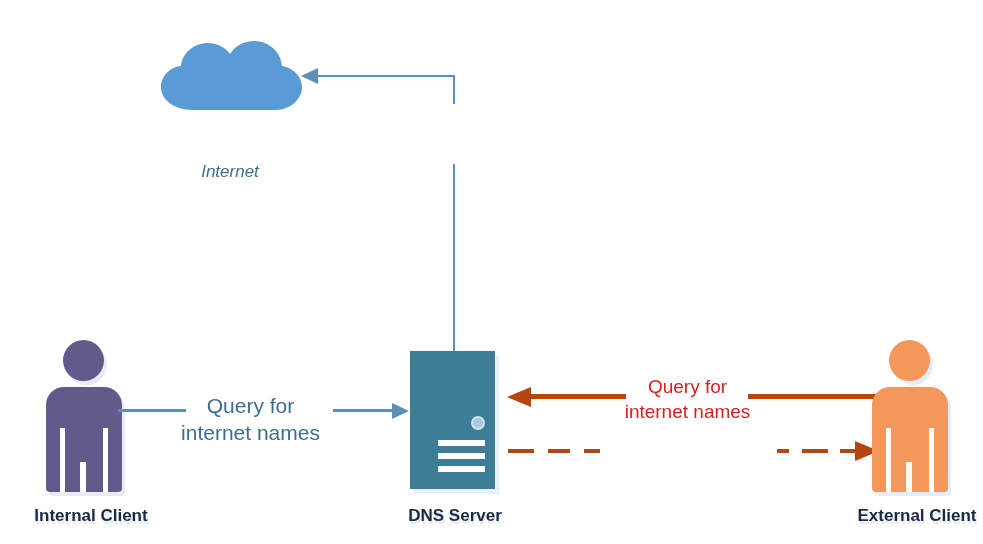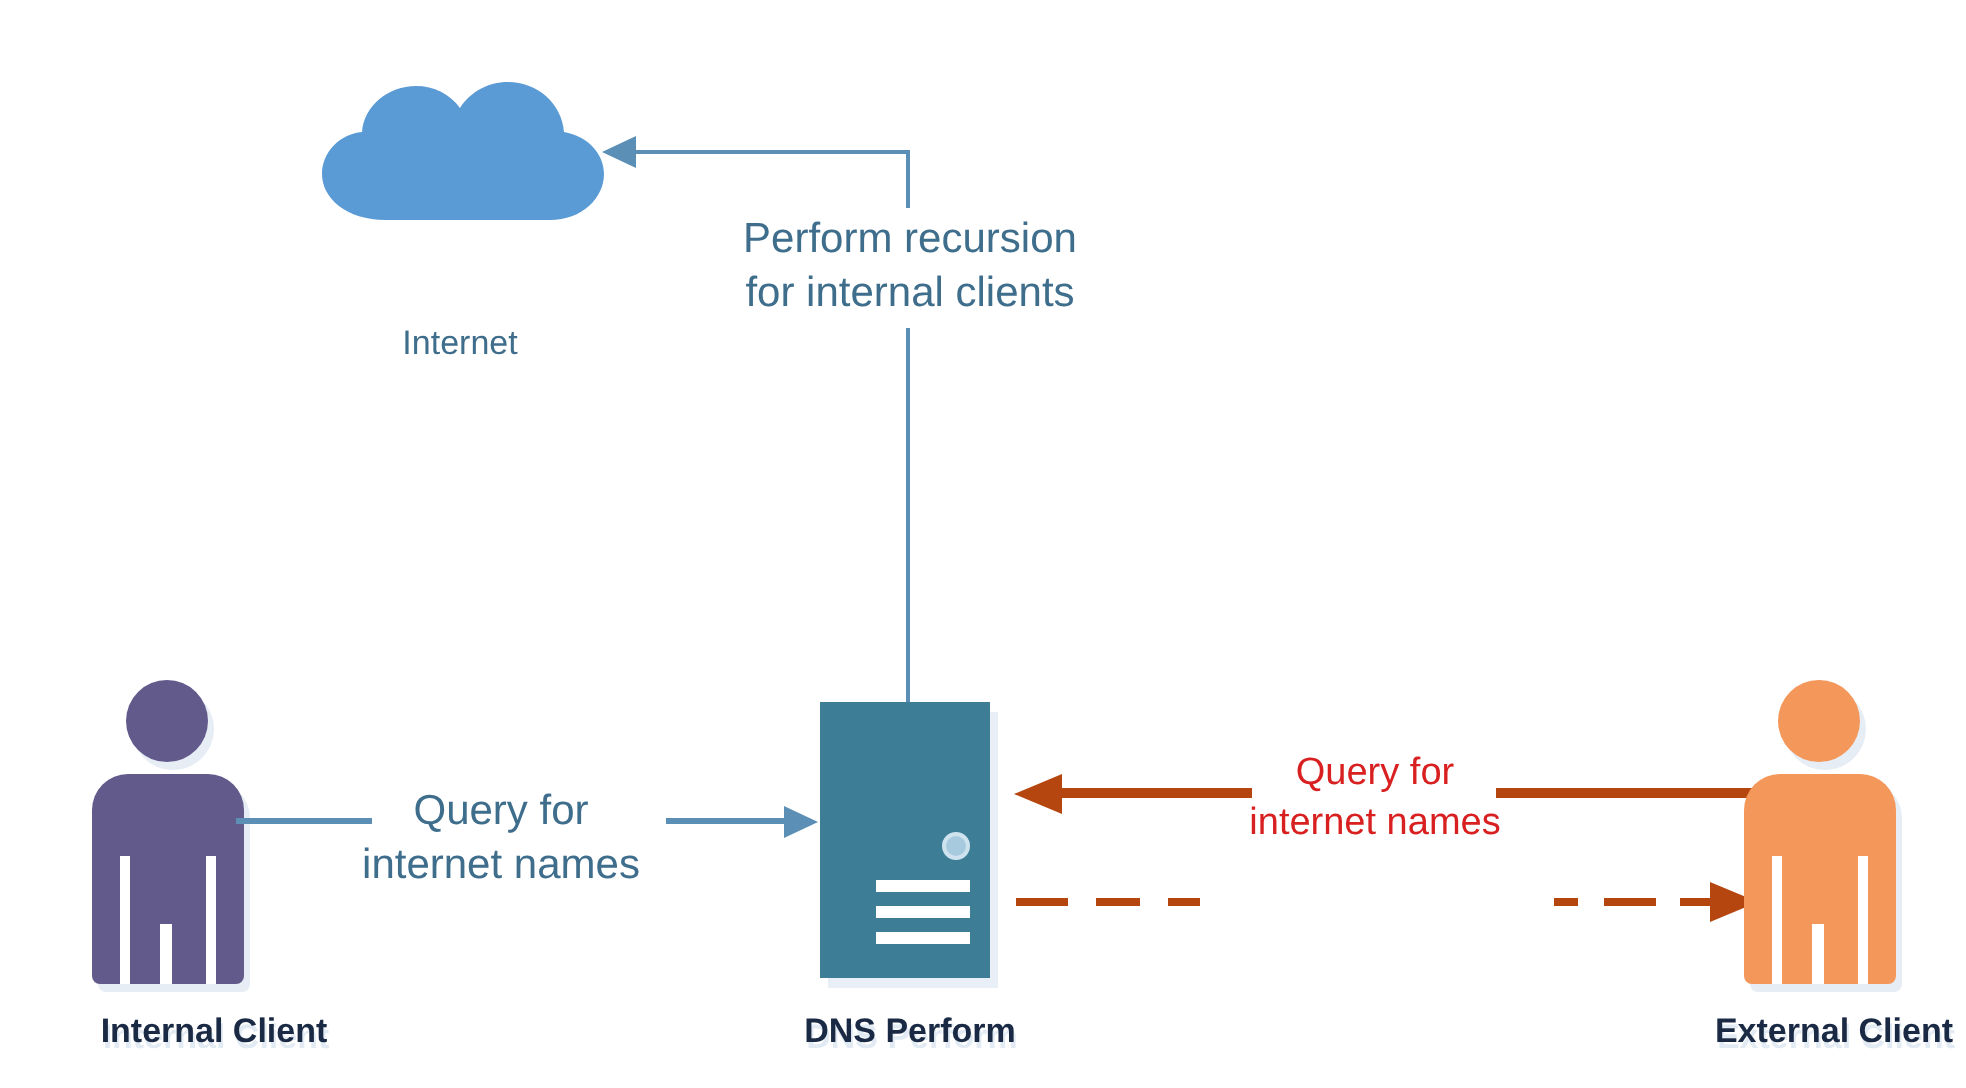--- a/index.html
+++ b/index.html
@@ -102,57 +102,55 @@
 
 <div id="canvas">
 
   <div class="abs" style="left:155px; top:36px; width:150px; height:78px;">
     <svg width="150" height="78" viewBox="0 0 150 78">
       <path d="M38,74 C18,74 6,63 6,51 C6,40 15,31 26,30 C27,17 39,7 53,7
                C62,7 70,11 75,18 C80,10 89,5 99,5 C114,5 126,16 127,30
                C139,32 147,41 147,51 C147,63 136,74 120,74 Z" fill="#5b9bd5"></path>
     </svg>
   </div>
-  <div class="abs cloud-caption" style="left:150px; top:162px; width:160px;">Internet</div>
+  <div class="abs cloud-caption" style="left:150px; top:162px; width:160px;font-style:italic;">Internet</div>
 
   <div class="hline" style="left:318px; top:75px; width:137px; height:2px; background:#5b8fb5;"></div>
 
   <div class="vline" style="left:453px; top:75px; width:2px; height:277px; background:#5b8fb5;"></div>
 
   <div class="arrow-left" style="left:301px; top:68px;
               border-top:8px solid transparent; border-bottom:8px solid transparent;
               border-right:17px solid #5b8fb5;"></div>
 
   <div class="abs" style="left:352px; top:104px; width:205px; height:60px; background:#ffffff;"></div>
-  <div class="abs flow-label" style="left:350px; top:106px; width:210px;">Perform recursion
-for internal clients</div>
 
   <div class="person" style="left:46px; top:340px; width:90px; height:152px;">
     <div class="head" style="left:17px; top:0px; width:41px; height:41px; background:#615a8a;"></div>
     <div class="body" style="left:0px; top:47px; width:76px; height:105px; background:#615a8a;"></div>
     <div class="arm-gap-l" style="left:14px; top:88px; width:5px; height:64px;"></div>
     <div class="arm-gap-r" style="left:57px; top:88px; width:5px; height:64px;"></div>
     <div class="leg-gap" style="left:34px; top:122px; width:6px; height:30px;"></div>
   </div>
-  <div class="abs node-caption" style="left:18px; top:506px; width:178px;">Internal Client</div>
+  <div class="abs node-caption" style="left:2px; top:506px; width:178px;">Internal Client</div>
 
   <div class="hline" style="left:118px; top:409px; width:68px; height:3px; background:#5b8fb5;"></div>
   <div class="hline" style="left:333px; top:409px; width:60px; height:3px; background:#5b8fb5;"></div>
   <div class="arrow-right" style="left:392px; top:403px;
               border-top:8px solid transparent; border-bottom:8px solid transparent;
               border-left:17px solid #5b8fb5;"></div>
   <div class="abs flow-label" style="left:158px; top:392px; width:185px;">Query for
 internet names</div>
 
   <div class="server-box" style="left:410px; top:351px; width:85px; height:138px; background:#3d7e96;"></div>
   <div class="server-led" style="left:471px; top:416px; width:14px; height:14px;"></div>
   <div class="server-bar" style="left:438px; top:440px; width:47px;"></div>
   <div class="server-bar" style="left:438px; top:453px; width:47px;"></div>
   <div class="server-bar" style="left:438px; top:466px; width:47px;"></div>
-  <div class="abs node-caption" style="left:366px; top:506px; width:178px;">DNS Perform</div>
+  <div class="abs node-caption" style="left:366px; top:506px; width:178px;">DNS Server</div>
 
   <div class="hline" style="left:530px; top:394px; width:96px; height:5px; background:#b5460f;"></div>
   <div class="hline" style="left:748px; top:394px; width:132px; height:5px; background:#b5460f;"></div>
   <div class="arrow-left" style="left:507px; top:387px;
               border-top:10px solid transparent; border-bottom:10px solid transparent;
               border-right:24px solid #b5460f;"></div>
   <div class="abs flow-label-red" style="left:600px; top:374px; width:175px;">Query for
 internet names</div>
 
   <div class="dash-row" style="left:508px; top:448px; width:92px; height:5px;">

